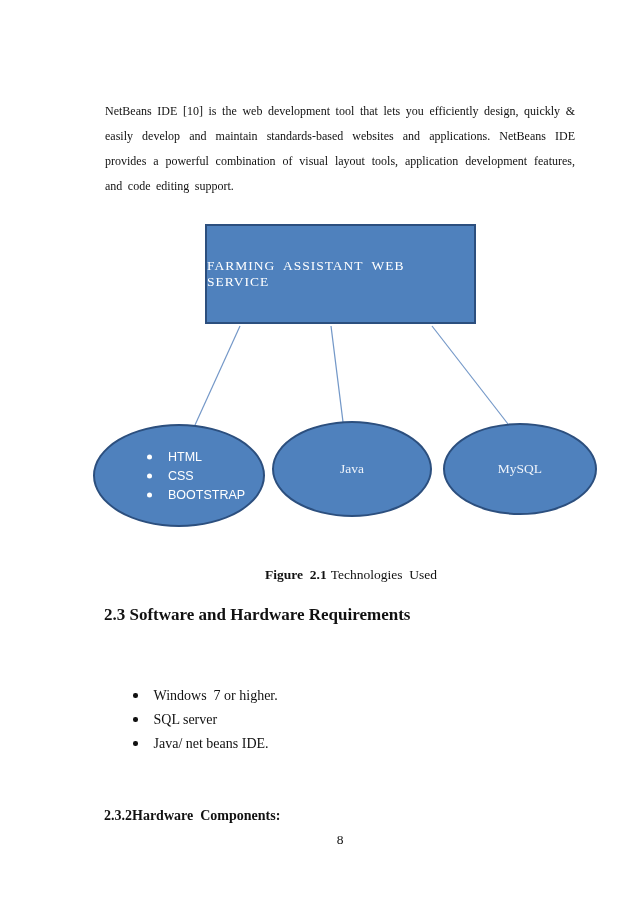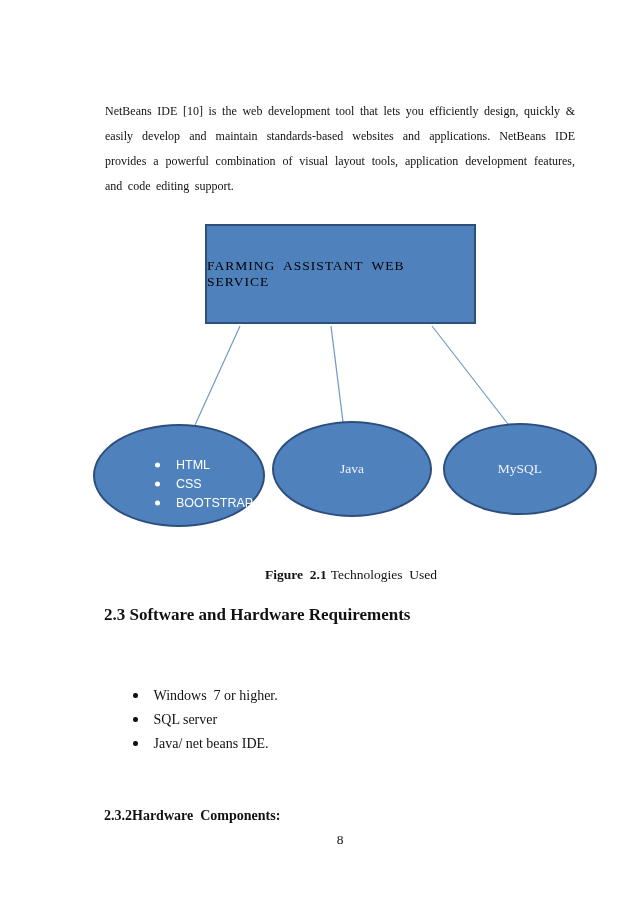--- a/index.html
+++ b/index.html
@@ -16,31 +16,31 @@
     word-spacing:2.5px;margin:0;
   }
 
   
   .diagram{position:absolute;left:0;top:0;width:638px;height:902px;pointer-events:none;}
   .connectors{position:absolute;left:0;top:0;}
   .root-box{
     position:absolute;left:205px;top:224px;width:271px;height:100px;
     background:#4f81bd;border:2px solid #2c4f7e;box-sizing:border-box;
     display:flex;align-items:center;justify-content:center;
-    color:#000000;font-size:13.5px;letter-spacing:1px;word-spacing:4px;
+    color:#ffffff;font-size:13.5px;letter-spacing:1px;word-spacing:4px;
   }
   .ellipse{
     position:absolute;border-radius:50%;background:#4f81bd;
     border:2px solid #2c4f7e;box-sizing:border-box;color:#ffffff;
   }
   .e-web{left:93px;top:424px;width:172px;height:103px;}
   .e-java{left:272px;top:421px;width:160px;height:96px;display:flex;align-items:center;justify-content:center;font-size:13.5px;color:#eef3fa;}
   .e-mysql{left:443px;top:423px;width:154px;height:92px;display:flex;align-items:center;justify-content:center;font-size:13.5px;color:#eef3fa;}
   .web-list{
-    list-style:none;margin:8px;padding:0;position:absolute;left:52px;top:50%;
+    list-style:none;margin:0;padding:0;position:absolute;left:52px;top:50%;
     transform:translateY(-50%);
     font-family:"Liberation Sans",sans-serif;font-size:12.5px;line-height:19px;
   }
   .web-list li{display:flex;align-items:center;}
   .dot{width:5px;height:5px;border-radius:50%;background:#ffffff;flex:none;margin-right:16px;}
 
   
   .caption{
     position:absolute;left:105px;top:556px;width:470px;text-align:center;
     font-size:13.5px;margin:11px;

